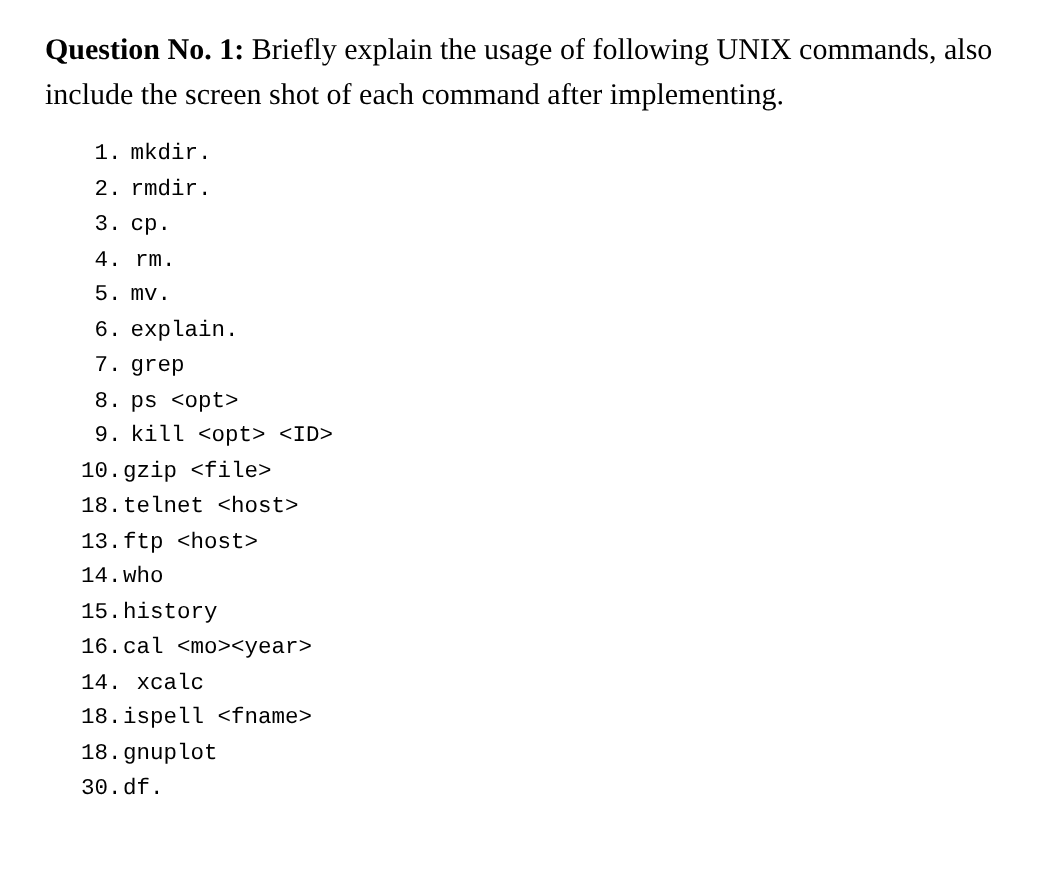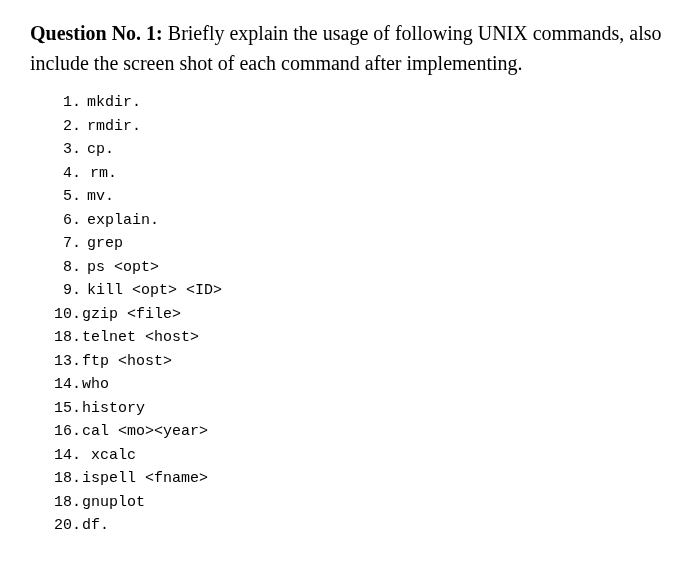--- a/index.html
+++ b/index.html
@@ -74,14 +74,14 @@
     <li class="spaced"><span class="num">9</span><span class="num-dot">.</span><span class="cmd-text">kill &lt;opt&gt; &lt;ID&gt;</span></li>
     <li class="tight"><span class="num">10</span><span class="num-dot">.</span><span class="cmd-text">gzip &lt;file&gt;</span></li>
     <li class="tight"><span class="num">18</span><span class="num-dot">.</span><span class="cmd-text">telnet &lt;host&gt;</span></li>
     <li class="tight"><span class="num">13</span><span class="num-dot">.</span><span class="cmd-text">ftp &lt;host&gt;</span></li>
     <li class="tight"><span class="num">14</span><span class="num-dot">.</span><span class="cmd-text">who</span></li>
     <li class="tight"><span class="num">15</span><span class="num-dot">.</span><span class="cmd-text">history</span></li>
     <li class="tight"><span class="num">16</span><span class="num-dot">.</span><span class="cmd-text">cal &lt;mo&gt;&lt;year&gt;</span></li>
     <li class="tight"><span class="num">14</span><span class="num-dot">.</span><span class="cmd-text"> xcalc</span></li>
     <li class="tight"><span class="num">18</span><span class="num-dot">.</span><span class="cmd-text">ispell &lt;fname&gt;</span></li>
     <li class="tight"><span class="num">18</span><span class="num-dot">.</span><span class="cmd-text">gnuplot</span></li>
-    <li class="tight"><span class="num">20</span><span class="num-dot">.</span><span class="cmd-text">df.</span></li>
+    <li class="tight"><span class="num">30</span><span class="num-dot">.</span><span class="cmd-text">df.</span></li>
   </ol>
 
 </body></html>

